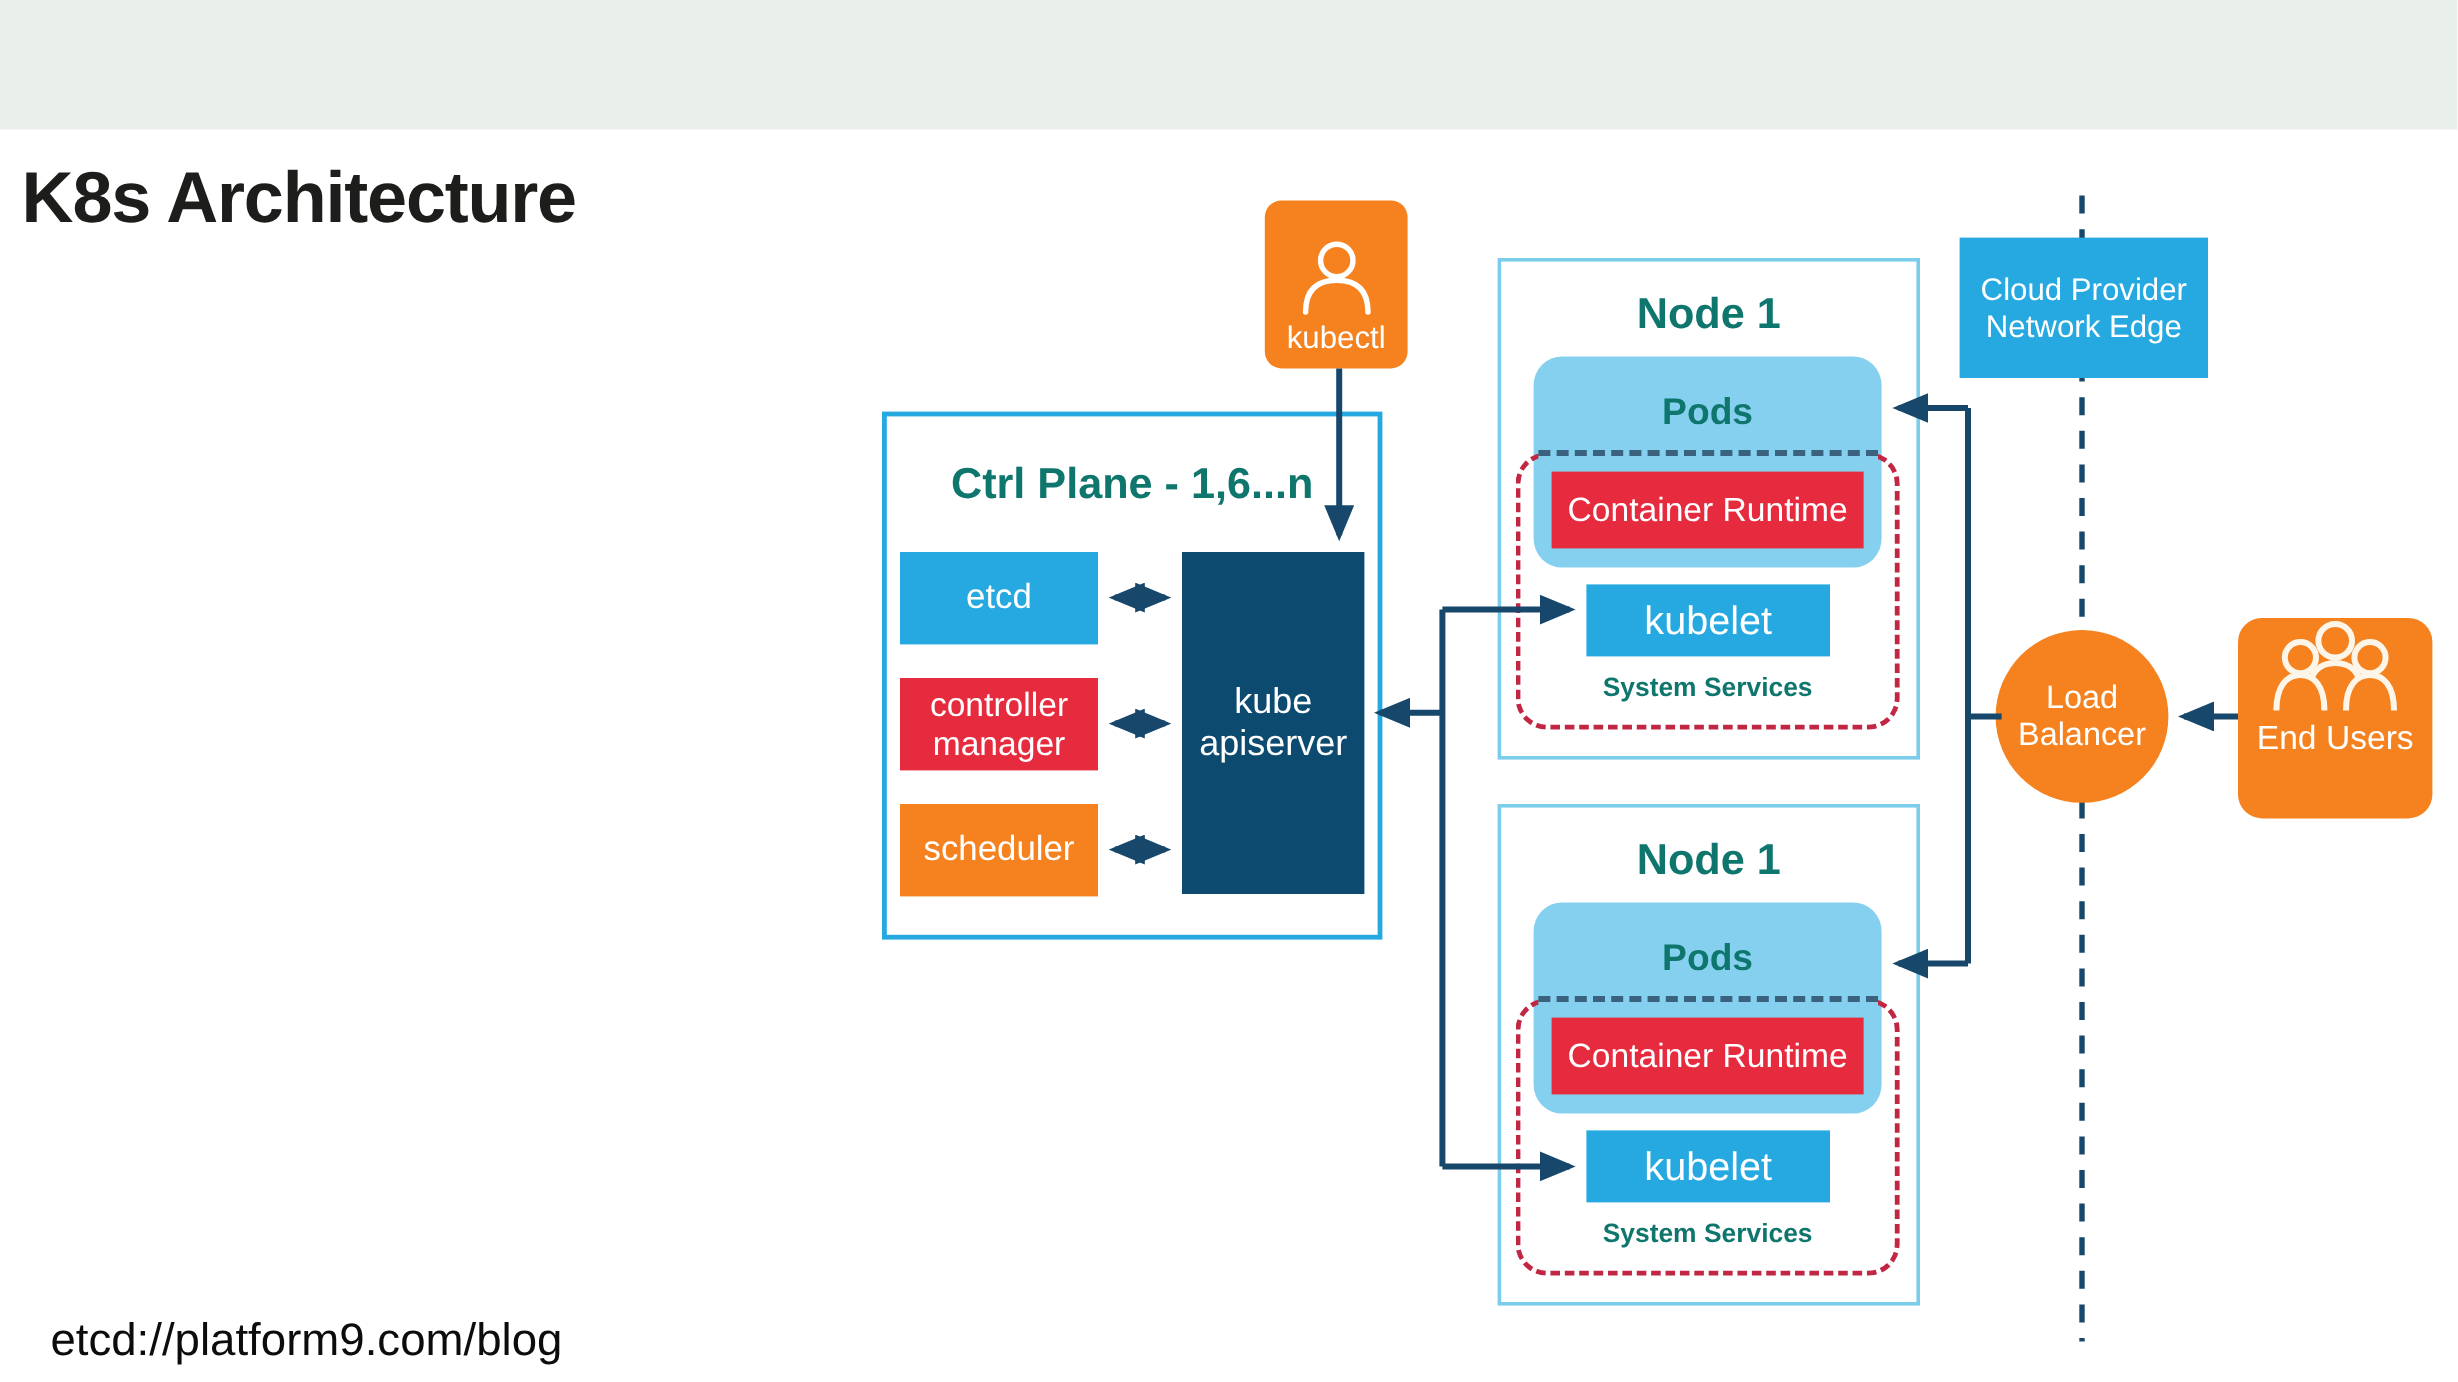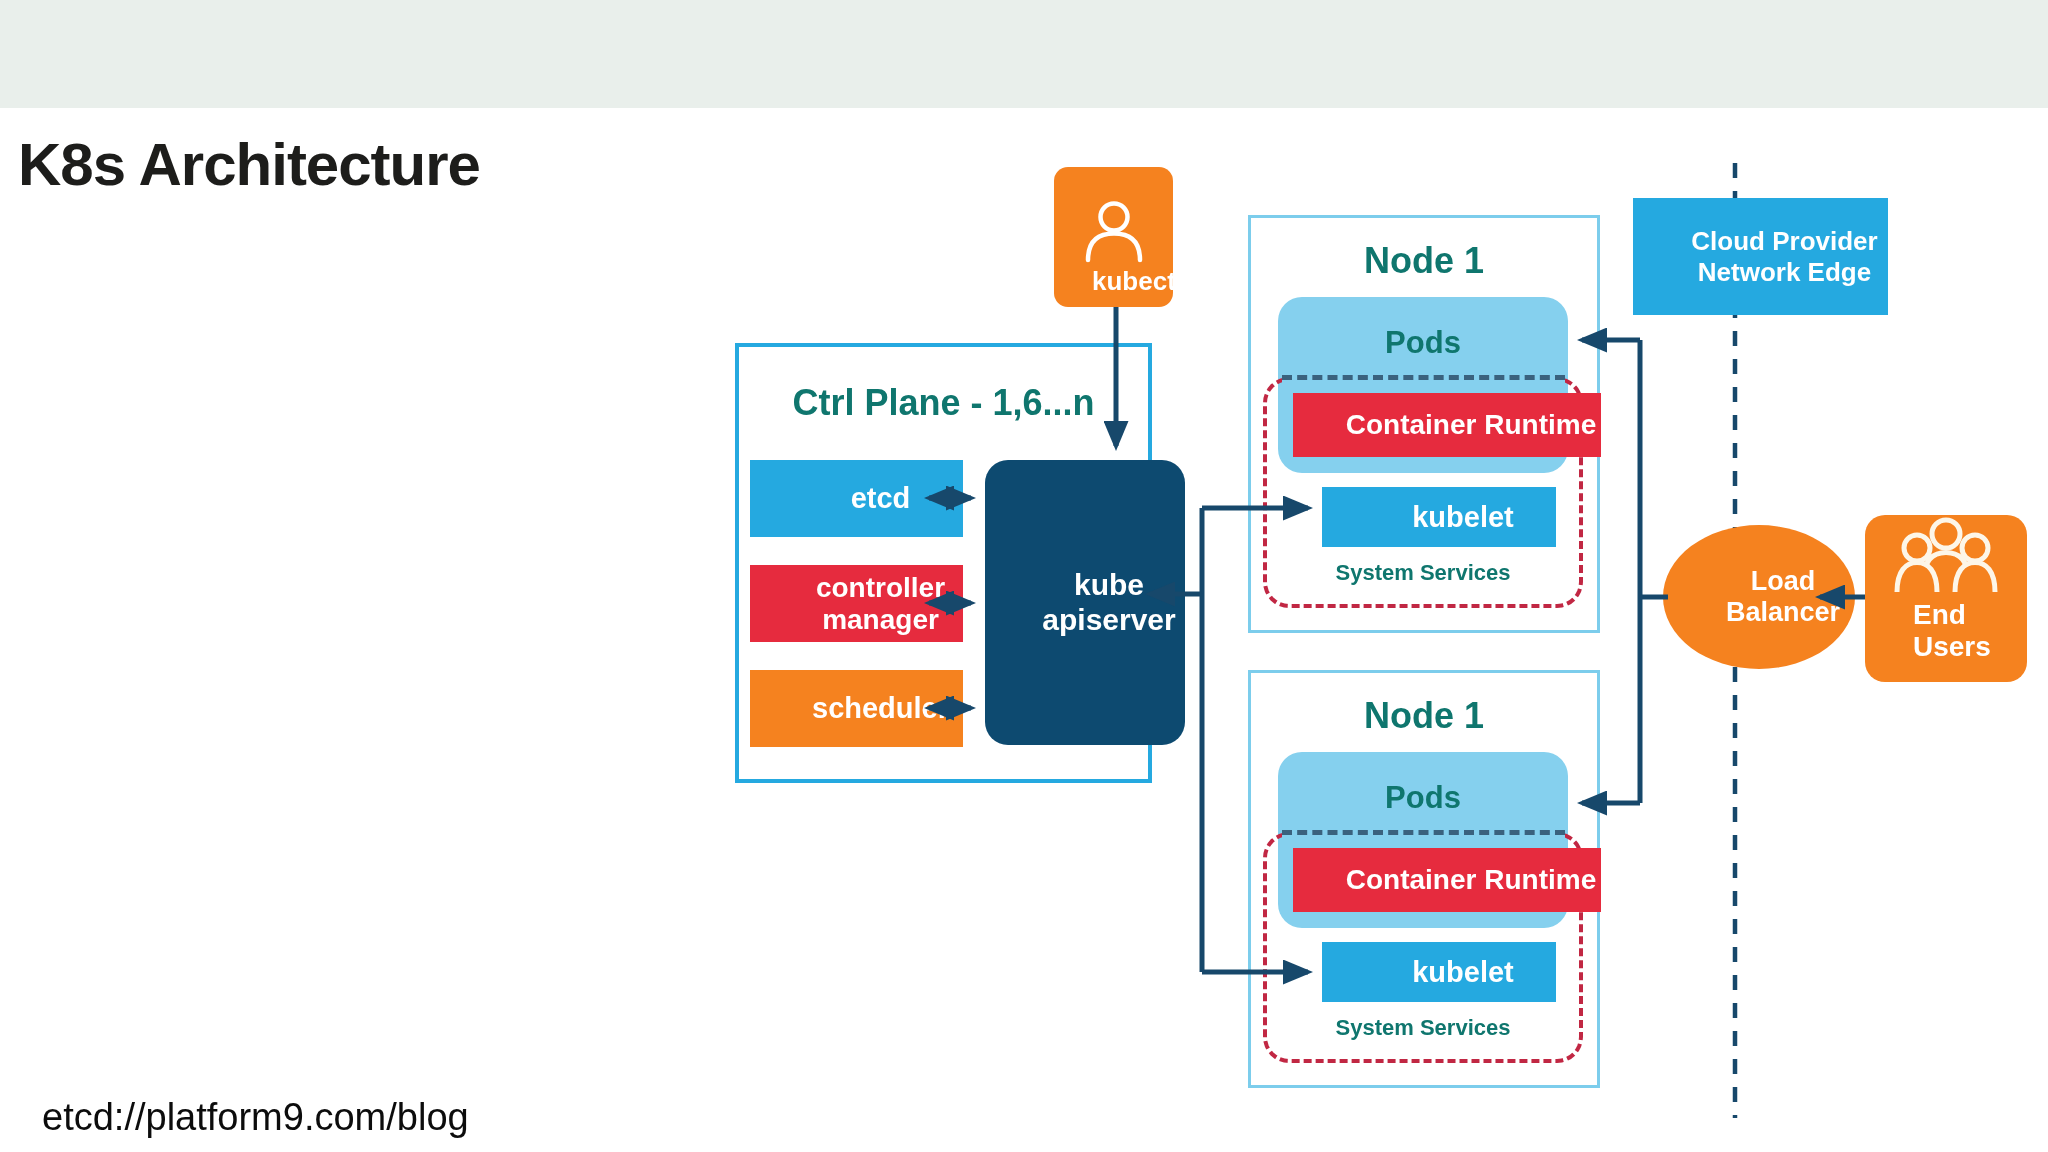--- a/index.html
+++ b/index.html
@@ -6,44 +6,44 @@
   #canvas{
     position:relative;width:2048px;height:1152px;overflow:hidden;
     background:#ffffff;font-family:"Liberation Sans","DejaVu Sans",sans-serif;
   }
   .abs{position:absolute;}
   
   .header-bar{left:0;top:0;width:2048px;height:108px;background:#e9efeb;}
   .slide-title{left:18px;top:130px;font-size:60px;font-weight:bold;color:#1d1d1b;letter-spacing:-1px;}
   .footer-url{left:42px;top:1096px;font-size:38px;color:#0c0c0c;}
   
-  .wbold{color:#ffffff;font-weight:bold;padding-left:48px;}
+  .wbold{color:#ffffff;font-weight:normal;}
   .navytxt{color:#0f766e;font-weight:bold;}
   
   .kubectl-box{left:1054px;top:167px;width:119px;height:140px;background:#f5821f;border-radius:14px;
     display:flex;flex-direction:column;align-items:center;justify-content:flex-end;padding-bottom:10px;box-sizing:border-box;}
   .kubectl-label{font-size:26px;}
   
   .ctrl-plane{left:735px;top:343px;width:417px;height:440px;border:4px solid #25a9e0;box-sizing:border-box;background:#fff;}
   .ctrl-title{left:735px;top:382px;width:417px;text-align:center;font-size:36px;}
   .etcd-box{left:750px;top:460px;width:165px;height:77px;background:#25a9e0;display:flex;align-items:center;justify-content:center;font-size:29px;}
   .cm-box{left:750px;top:565px;width:165px;height:77px;background:#e62b3e;display:flex;align-items:center;justify-content:center;text-align:center;font-size:28px;line-height:1.12;}
   .sched-box{left:750px;top:670px;width:165px;height:77px;background:#f5821f;display:flex;align-items:center;justify-content:center;font-size:29px;}
-  .apiserver-box{left:985px;top:460px;width:152px;height:285px;background:#0d4a70;display:flex;align-items:center;justify-content:center;text-align:center;font-size:30px;line-height:1.15;border-radius:23px;}
+  .apiserver-box{left:985px;top:460px;width:152px;height:285px;background:#0d4a70;display:flex;align-items:center;justify-content:center;text-align:center;font-size:30px;line-height:1.15;}
   
   .node{width:352px;height:418px;border:3px solid #7ccdec;box-sizing:border-box;background:#fff;}
   .node-1{left:1248px;top:215px;}
   .node-2{left:1248px;top:670px;}
   .node-title{left:0;top:22px;width:346px;text-align:center;font-size:36px;}
   .pods-box{left:27px;top:79px;width:290px;height:176px;background:#85d0ee;border-radius:24px;}
   .pods-label{left:27px;top:107px;width:290px;text-align:center;font-size:31px;}
   .sys-dashed{left:12px;top:159px;width:320px;height:231px;border:4px dashed #c12743;border-radius:26px;box-sizing:border-box;}
   .pods-dash-strip{left:31px;top:157px;width:283px;height:9px;background:#85d0ee;border-top:5px dashed #3a627e;box-sizing:border-box;}
   .cr-box{left:42px;top:175px;width:260px;height:64px;background:#e62b3e;display:flex;align-items:center;justify-content:center;font-size:28px;}
-  .kubelet-box{left:71px;top:269px;width:186px;height:60px;background:#25a9e0;display:flex;align-items:center;justify-content:center;font-size:29px;}
+  .kubelet-box{left:71px;top:269px;width:203px;height:60px;background:#25a9e0;display:flex;align-items:center;justify-content:center;font-size:33px;}
   .sys-label{left:12px;top:342px;width:320px;text-align:center;font-size:22px;}
   
   .cloud-box{left:1633px;top:198px;width:207px;height:117px;background:#25a9e0;display:flex;align-items:center;justify-content:center;text-align:center;font-size:26px;line-height:1.18;}
   .lb-circle{left:1663px;top:525px;width:144px;height:144px;background:#f5821f;border-radius:50%;display:flex;align-items:center;justify-content:center;text-align:center;font-size:27px;line-height:1.15;}
   .endusers-box{left:1865px;top:515px;width:162px;height:167px;background:#f5821f;border-radius:20px;
     display:flex;flex-direction:column;align-items:center;padding-bottom:12px;box-sizing:border-box;}
   .endusers-label{font-size:28px;}
   .svg-layer{left:0;top:0;width:2048px;height:1152px;pointer-events:none;}
   .z0{z-index:0;} .z1{z-index:1;} .z3{z-index:3;}
 </style>

